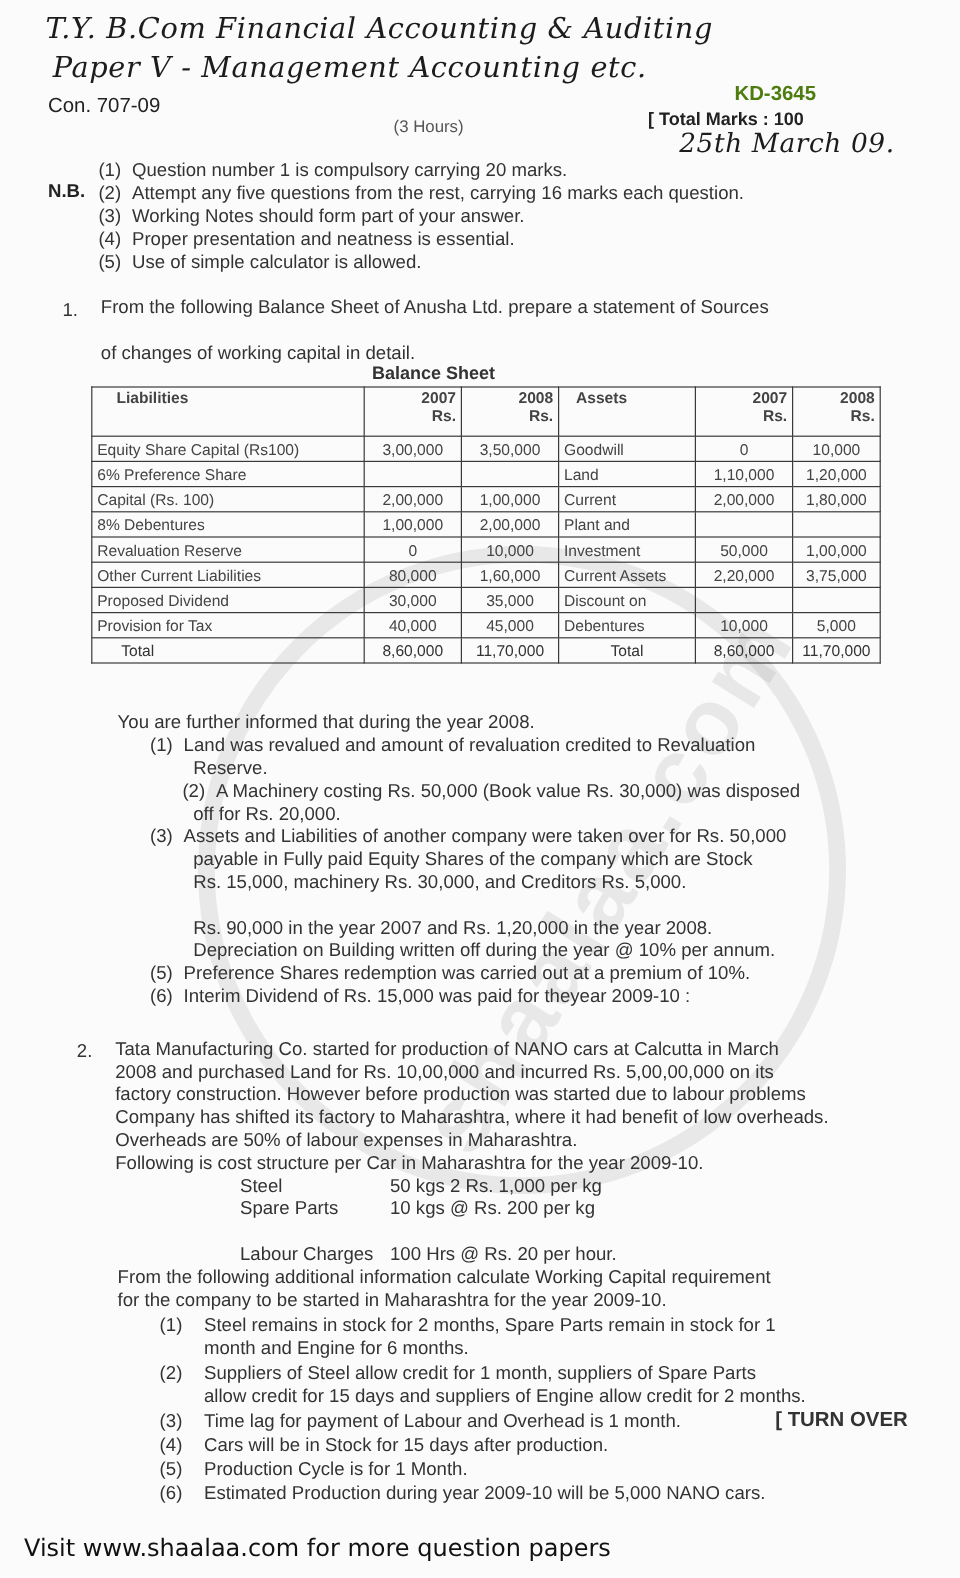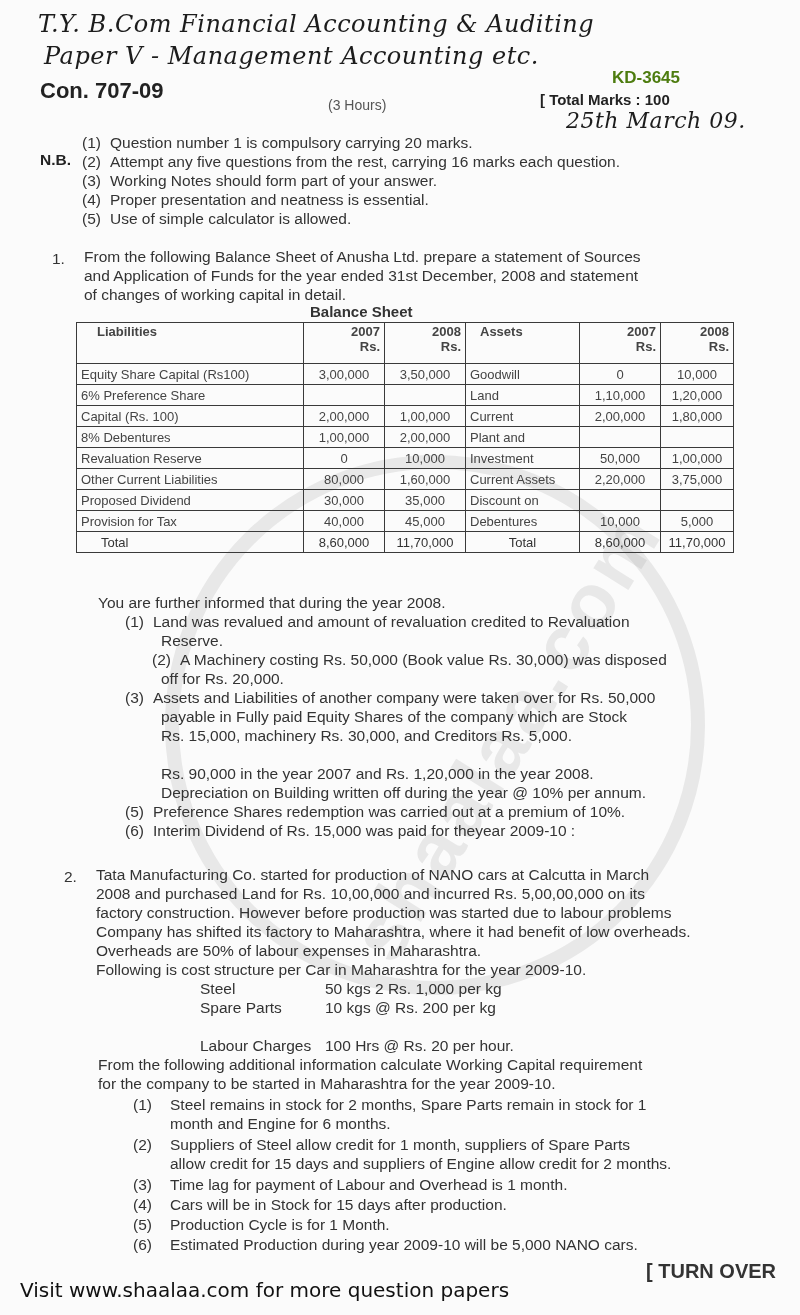--- a/index.html
+++ b/index.html
@@ -35,35 +35,34 @@
 
 <div class="page">
 
   <div class="watermark-circle"></div>
   <div class="watermark-text">shaalaa.com</div>
 
   <div class="abs hand" style="left:38px;top:10px;">T.Y. B.Com Financial Accounting &amp; Auditing</div>
   <div class="abs hand" style="left:44px;top:42px;">Paper V - Management Accounting etc.</div>
   <div class="abs hand" style="left:566px;top:108px;font-size:22px;">25th March 09.</div>
 
-  <div class="abs" style="left:40px;top:78px;font-size:22px;font-weight:bold;color:#222;">Con. 707-09</div>
+  <div class="abs" style="left:40px;top:78px;font-size:17px;font-weight:normal;color:#222;">Con. 707-09</div>
   <div class="abs" style="left:612px;top:68px;font-size:17px;font-weight:bold;color:#4d7c0f;">KD-3645</div>
   <div class="abs" style="left:328px;top:97px;font-size:14px;color:#555;">(3 Hours)</div>
   <div class="abs" style="left:540px;top:91px;font-size:15px;font-weight:bold;color:#222;">[ Total Marks : 100</div>
 
   <div class="abs printed bold" style="left:40px;top:135px;">N.B.</div>
   <div class="para" style="left:82px;top:133px;"><span class="num">(1)</span><span>Question number 1 is compulsory carrying 20 marks.</span></div>
   <div class="para" style="left:82px;top:152px;"><span class="num">(2)</span><span>Attempt any five questions from the rest, carrying 16 marks each question.</span></div>
   <div class="para" style="left:82px;top:171px;"><span class="num">(3)</span><span>Working Notes should form part of your answer.</span></div>
   <div class="para" style="left:82px;top:190px;"><span class="num">(4)</span><span>Proper presentation and neatness is essential.</span></div>
   <div class="para" style="left:82px;top:209px;"><span class="num">(5)</span><span>Use of simple calculator is allowed.</span></div>
 
   <div class="para" style="left:52px;top:249px;">1.</div>
   <div class="para" style="left:84px;top:247px;">From the following Balance Sheet of Anusha Ltd. prepare a statement of Sources</div>
-  <div class="para" style="left:84px;top:266px;">and Application of Funds for the year ended 31st December, 2008 and statement</div>
   <div class="para" style="left:84px;top:285px;">of changes of working capital in detail.</div>
 
   <div class="table-title">Balance Sheet</div>
 
   <table class="bs">
     <tbody>
         <tr>
       <th class="lbl col-lia">Liabilities</th>
       <th class="yr col-n1"><span>2007</span><br><span>Rs.</span></th>
       <th class="yr col-n2"><span>2008</span><br><span>Rs.</span></th>
@@ -177,16 +176,16 @@
 
   <div class="para" style="left:133px;top:1095px;"><span class="num" style="width:37px;">(1)</span><span>Steel remains in stock for 2 months, Spare Parts remain in stock for 1</span></div>
   <div class="para" style="left:170px;top:1114px;">month and Engine for 6 months.</div>
   <div class="para" style="left:133px;top:1135px;"><span class="num" style="width:37px;">(2)</span><span>Suppliers of Steel allow credit for 1 month, suppliers of Spare Parts</span></div>
   <div class="para" style="left:170px;top:1154px;">allow credit for 15 days and suppliers of Engine allow credit for 2 months.</div>
   <div class="para" style="left:133px;top:1175px;"><span class="num" style="width:37px;">(3)</span><span>Time lag for payment of Labour and Overhead is 1 month.</span></div>
   <div class="para" style="left:133px;top:1195px;"><span class="num" style="width:37px;">(4)</span><span>Cars will be in Stock for 15 days after production.</span></div>
   <div class="para" style="left:133px;top:1215px;"><span class="num" style="width:37px;">(5)</span><span>Production Cycle is for 1 Month.</span></div>
   <div class="para" style="left:133px;top:1235px;"><span class="num" style="width:37px;">(6)</span><span>Estimated Production during  year 2009-10 will be 5,000 NANO cars.</span></div>
 
-  <div class="abs" style="left:646px;top:1260px;font-size:20px;font-weight:bold;color:#333;">[ TURN OVER</div>
+  <div class="abs" style="left:646px;top:1173px;font-size:17px;font-weight:bold;color:#333;">[ TURN OVER</div>
 
   <div class="footer">Visit www.shaalaa.com for more question papers</div>
 </div>
 
 </body></html>

